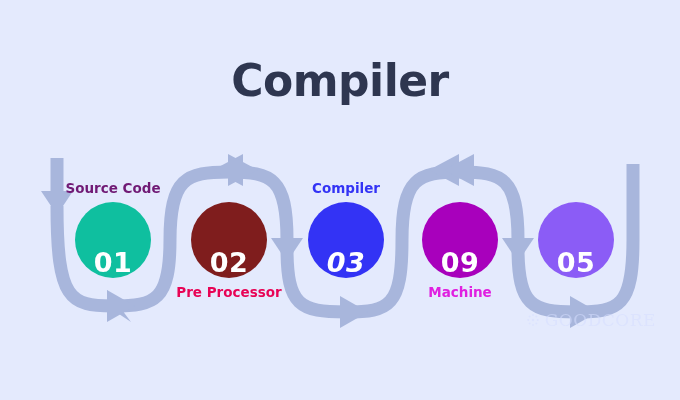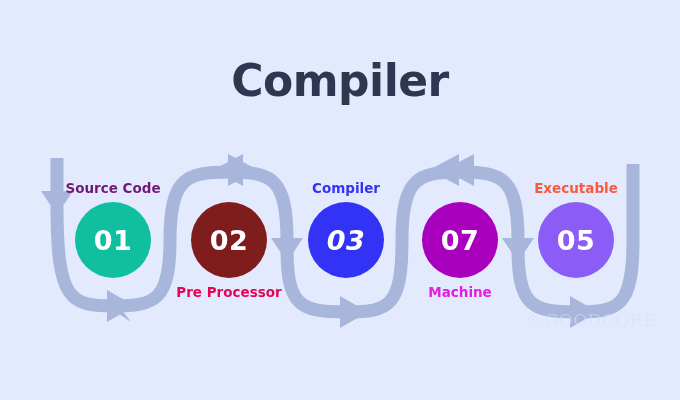--- a/index.html
+++ b/index.html
@@ -23,21 +23,21 @@
 
   
   .ribbon{position:absolute;left:0;top:0;width:680px;height:400px;}
 
   
   .step{position:absolute;width:0;height:0;}
   .circle{
     position:absolute;
     width:76px;height:76px;border-radius:50%;
     left:-38px;top:-38px;
-    display:flex;align-items:center;justify-content:center;
+    display:flex;align-items:flex-end;justify-content:center;
     color:#ffffff;
     font-size:27px;font-weight:bold;
     letter-spacing:0.5px;
   }
   .label{
     position:absolute;
     width:160px;left:-80px;
     text-align:center;
     font-size:13.5px;font-weight:bold;
     line-height:1.22;
@@ -133,30 +133,29 @@
     <div class="label above" style="color:#3333f5;">
       <span>Compiler</span>
     </div>
     <div class="circle" style="background:#3333f5;font-style:italic;">
       <span>03</span>
     </div>
   </div>
 
   <div class="step" style="left:460px;top:240px;">
     <div class="circle" style="background:#a800bc;">
-      <span>07</span>
+      <span>09</span>
     </div>
     <div class="label below" style="color:#e020e0;">
       <span>Machine</span>
     </div>
   </div>
 
   <div class="step" style="left:576px;top:240px;">
     <div class="label above" style="color:#fa5a3c;">
-      <span>Executable</span>
     </div>
     <div class="circle" style="background:#8b5cf6;">
       <span>05</span>
     </div>
   </div>
 
   <div class="watermark">
     <svg width="16" height="16" viewBox="0 0 16 16">
       <g fill="#d6deff">
         <circle cx="8" cy="3" r="1.1"></circle>

